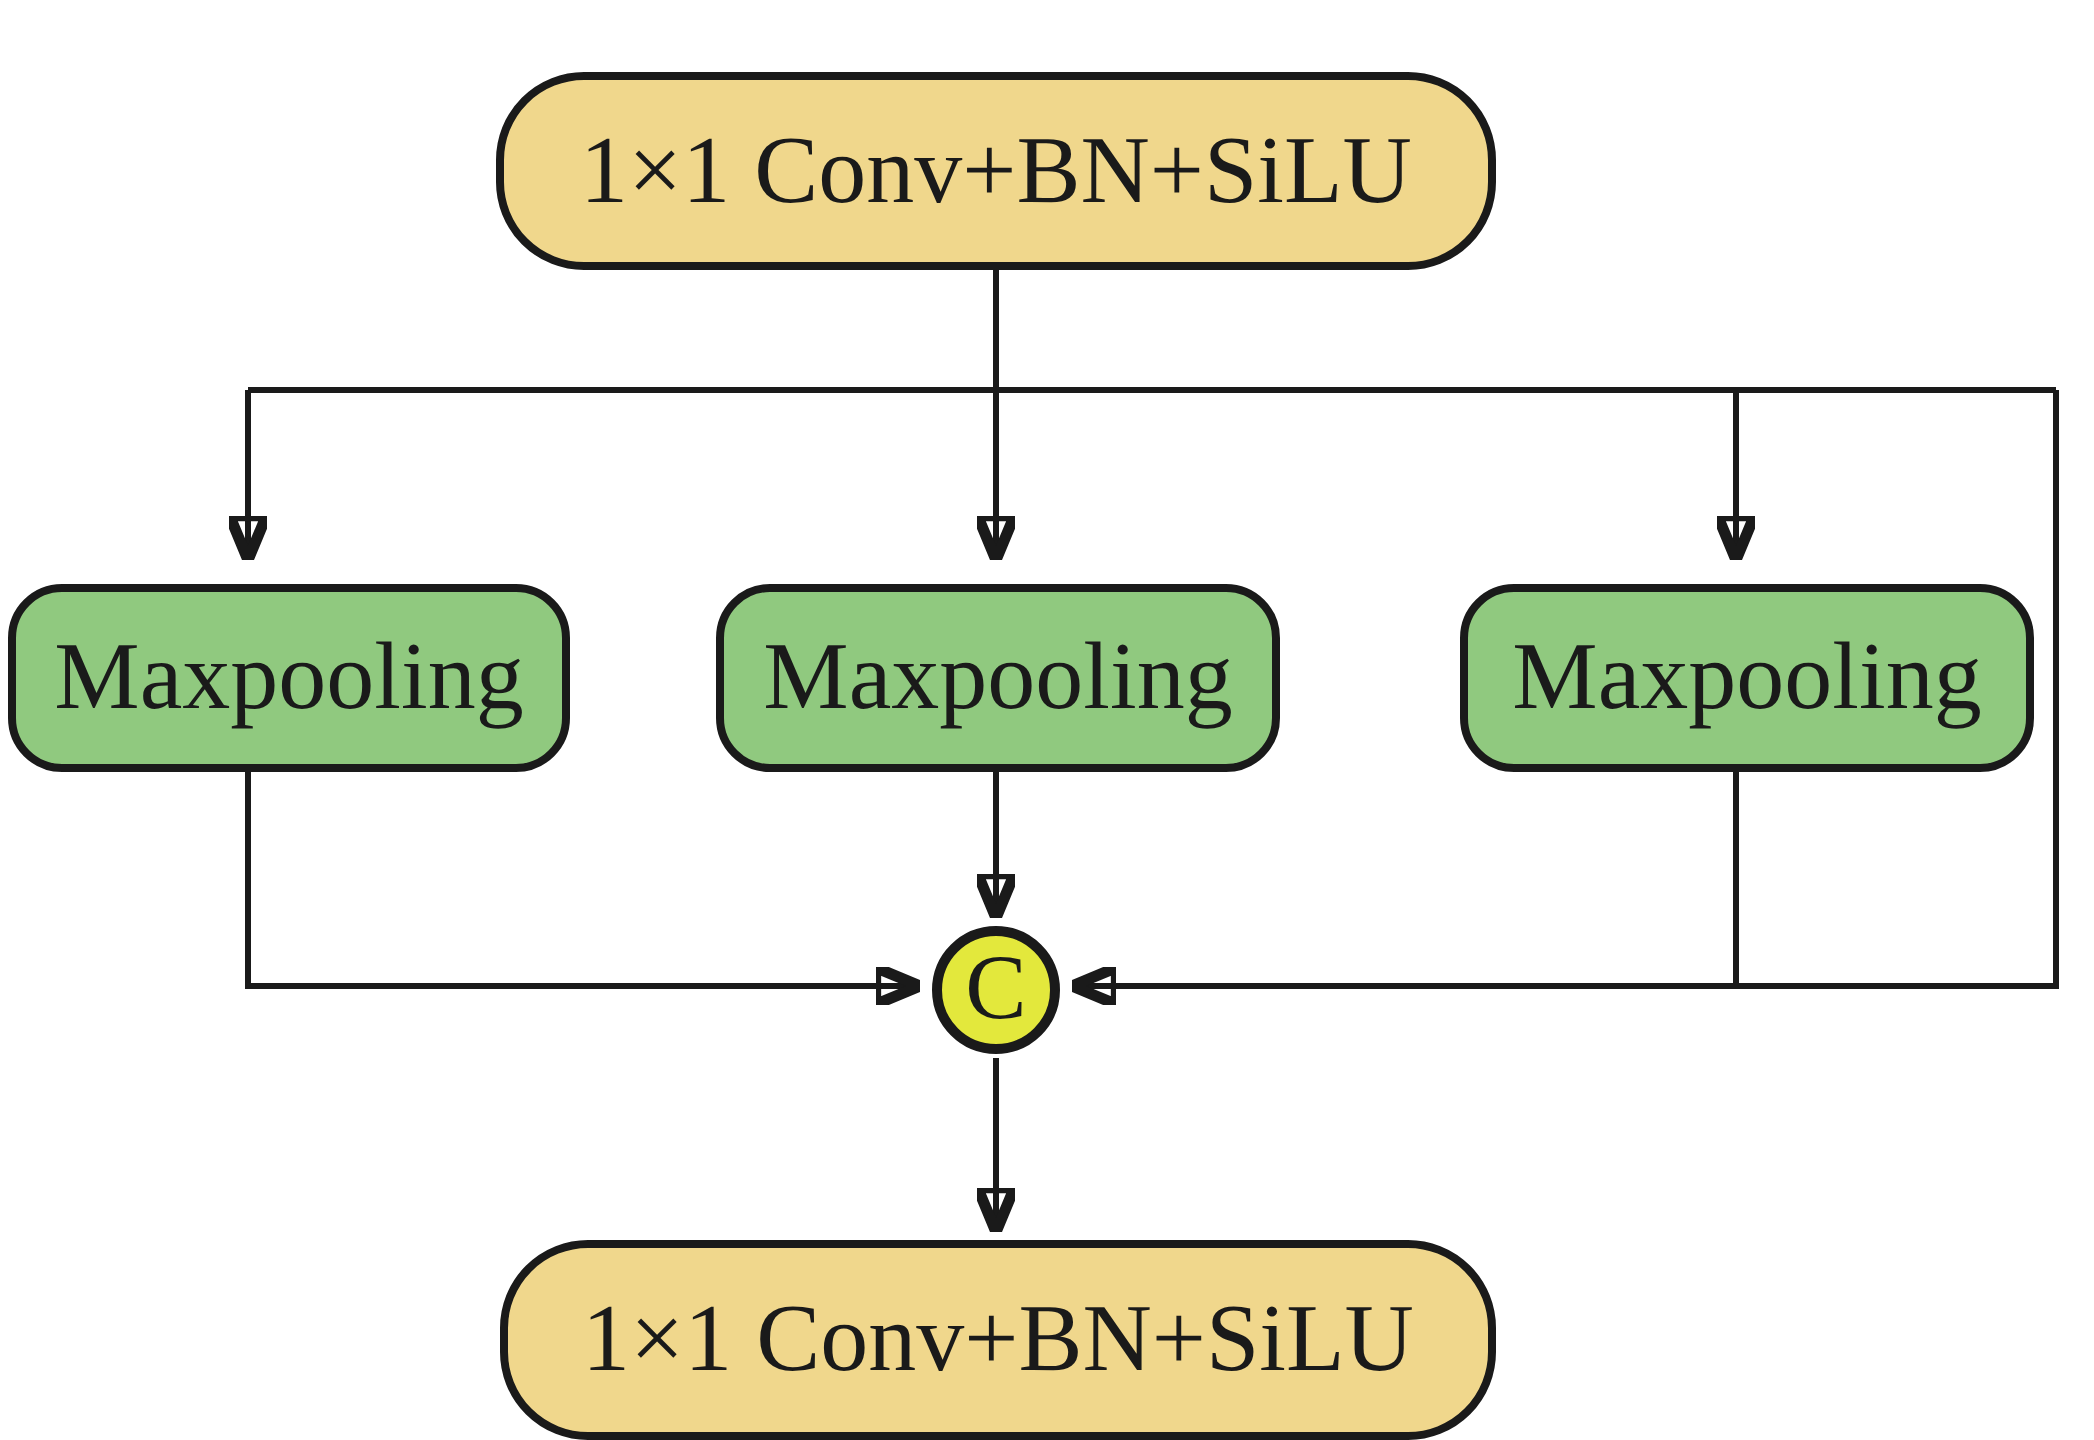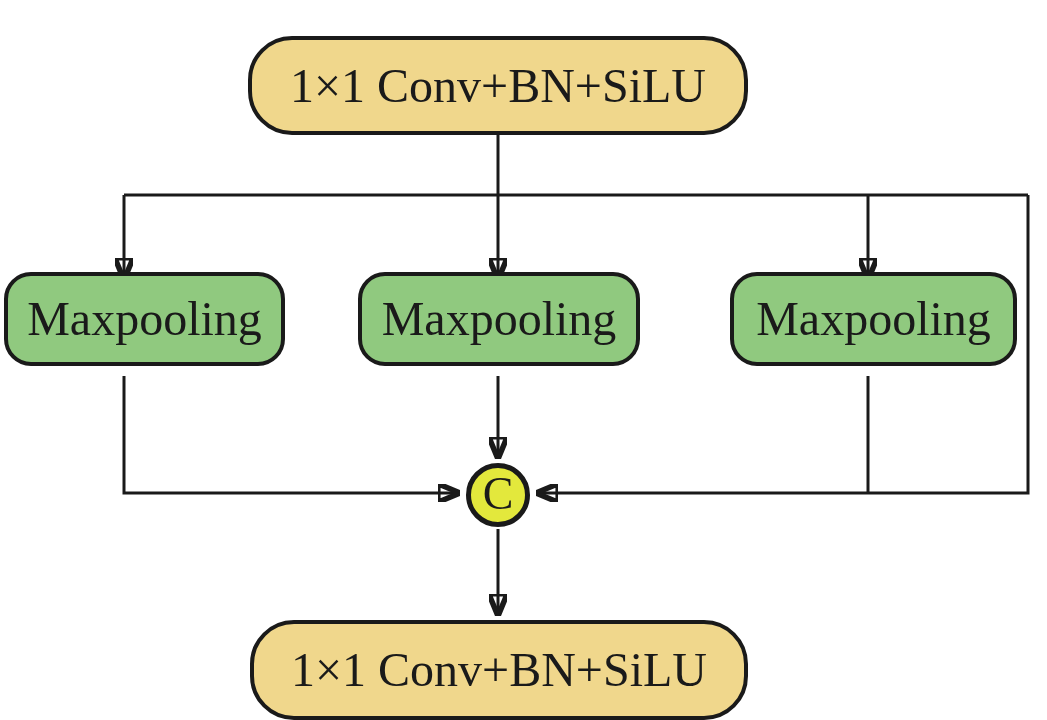--- a/index.html
+++ b/index.html
@@ -43,21 +43,21 @@
     background: var(--conv-fill, #f0d78c);
     border-radius: 44px;
     font-size: 48px;
   }
   .conv-top    { left: 248px; top: 13px;  width: 500px; height: 99px; }
   .conv-bottom { left: 250px; top: 597px; width: 498px; height: 100px; }
   .pool-box {
     background: var(--pool-fill, #90c97f);
     border-radius: 27px;
     font-size: 48px;
-    top: 249px;
+    top: 269px;
     height: 94px;
   }
   .pool-left   { left: 4px;   width: 281px; }
   .pool-center { left: 358px; width: 282px; }
   .pool-right  { left: 730px; width: 287px; }
   .concat-circle {
     left: 466px;
     top: 440px;
     width: 64px;
     height: 64px;

